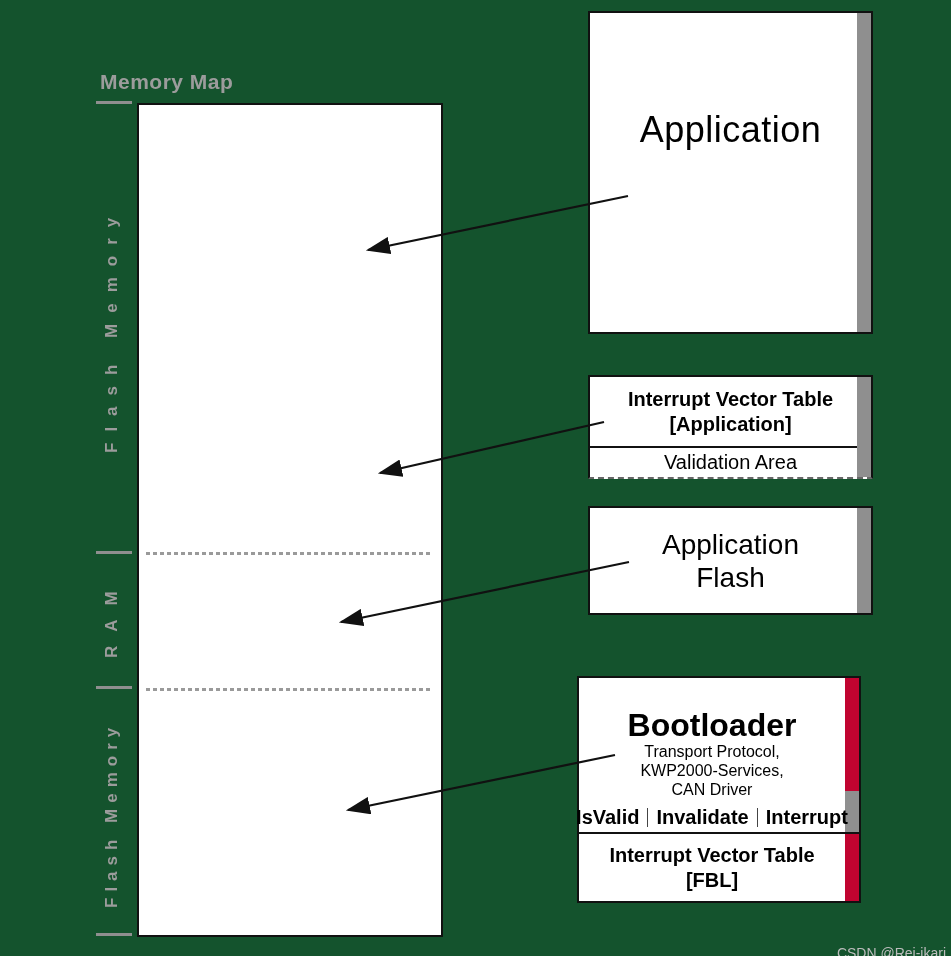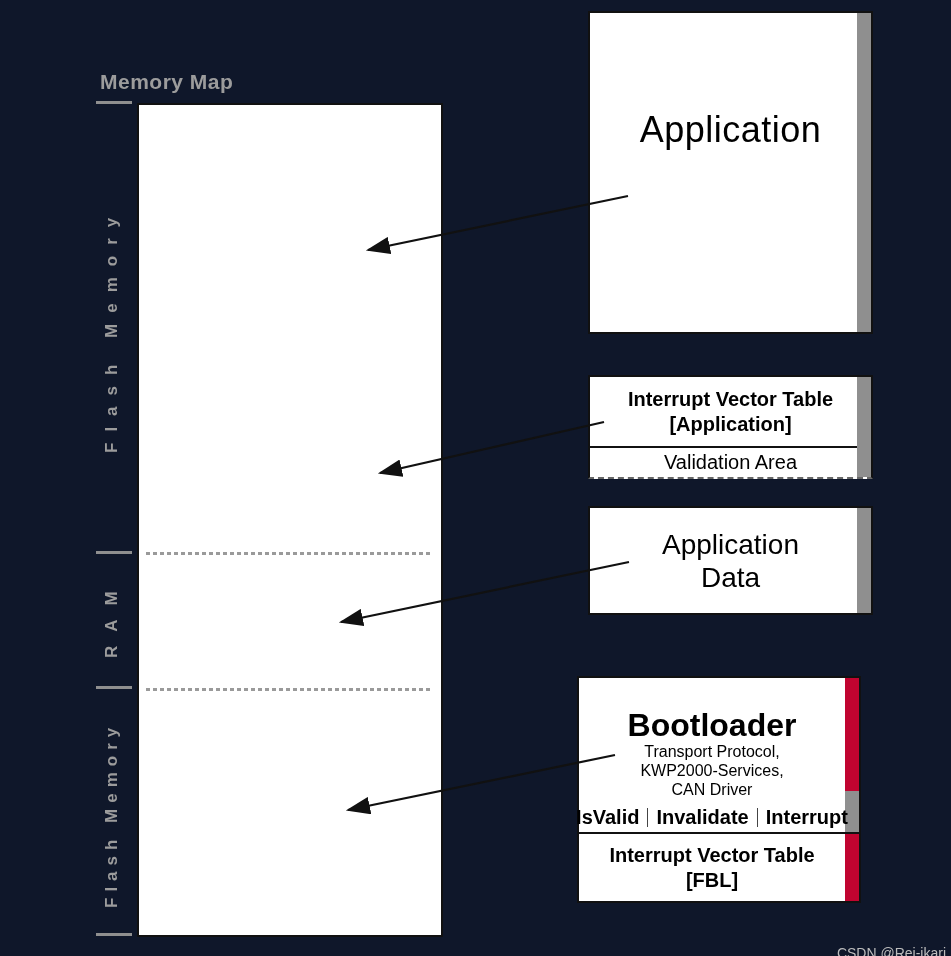--- a/index.html
+++ b/index.html
@@ -6,21 +6,21 @@
     --accent-red:#C10430;
     --stripe-gray:#8F8F8F;
     --label-gray:#9C9C9C;
     --line-gray:#9A9A9A;
     --watermark-gray:#BDBDBD;
     --border-dark:#111111;
   }
   *{margin:0;padding:0;box-sizing:border-box;}
   html,body{background:#ffffff;}
   body{font-family:"Liberation Sans","DejaVu Sans",sans-serif;color:#000;}
-  .canvas{position:relative;width:951px;height:956px;background:#0f172a;overflow:hidden;}
+  .canvas{position:relative;width:951px;height:956px;background:#14532d;overflow:hidden;}
 
   .page-title{position:absolute;left:100px;top:70px;font-size:21px;font-weight:bold;color:var(--label-gray);letter-spacing:.5px;}
 
   
   .memmap{position:absolute;left:137px;top:103px;width:306px;height:834px;border:2px solid var(--border-dark);background:#fff;}
   .dotline{position:absolute;left:146px;width:286px;height:3px;background:repeating-linear-gradient(90deg,var(--line-gray) 0 4px,transparent 4px 7px);}
   .dot1{top:552px;}
   .dot2{top:688px;}
 
   
@@ -100,21 +100,21 @@
     </div>
     <div class="row-divider"></div>
     <div class="row-bottom">Validation Area</div>
     <div class="stripe"></div>
   </div>
 
   <div class="box box-app-data">
     <div class="stripe"></div>
     <div class="box-title">
       <span>Application</span>
-      <span>Data</span>
+      <span>Flash</span>
     </div>
   </div>
 
   <div class="box box-bootloader">
     <div class="stripe-red"></div>
     <div class="stripe-gray-seg"></div>
     <div class="bl-upper">
       <div class="bl-title">Bootloader</div>
       <div class="bl-sub">Transport Protocol,</div>
       <div class="bl-sub">KWP2000-Services,</div>

